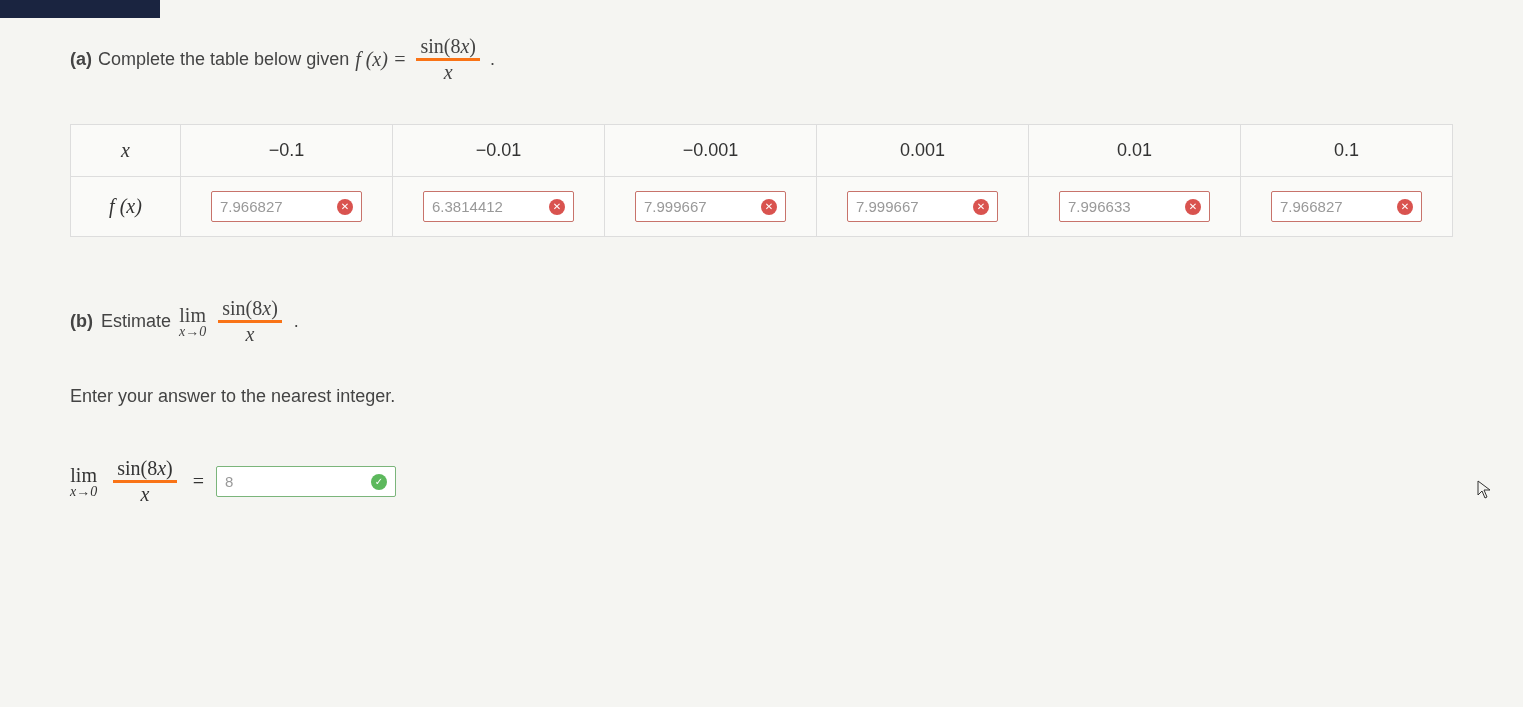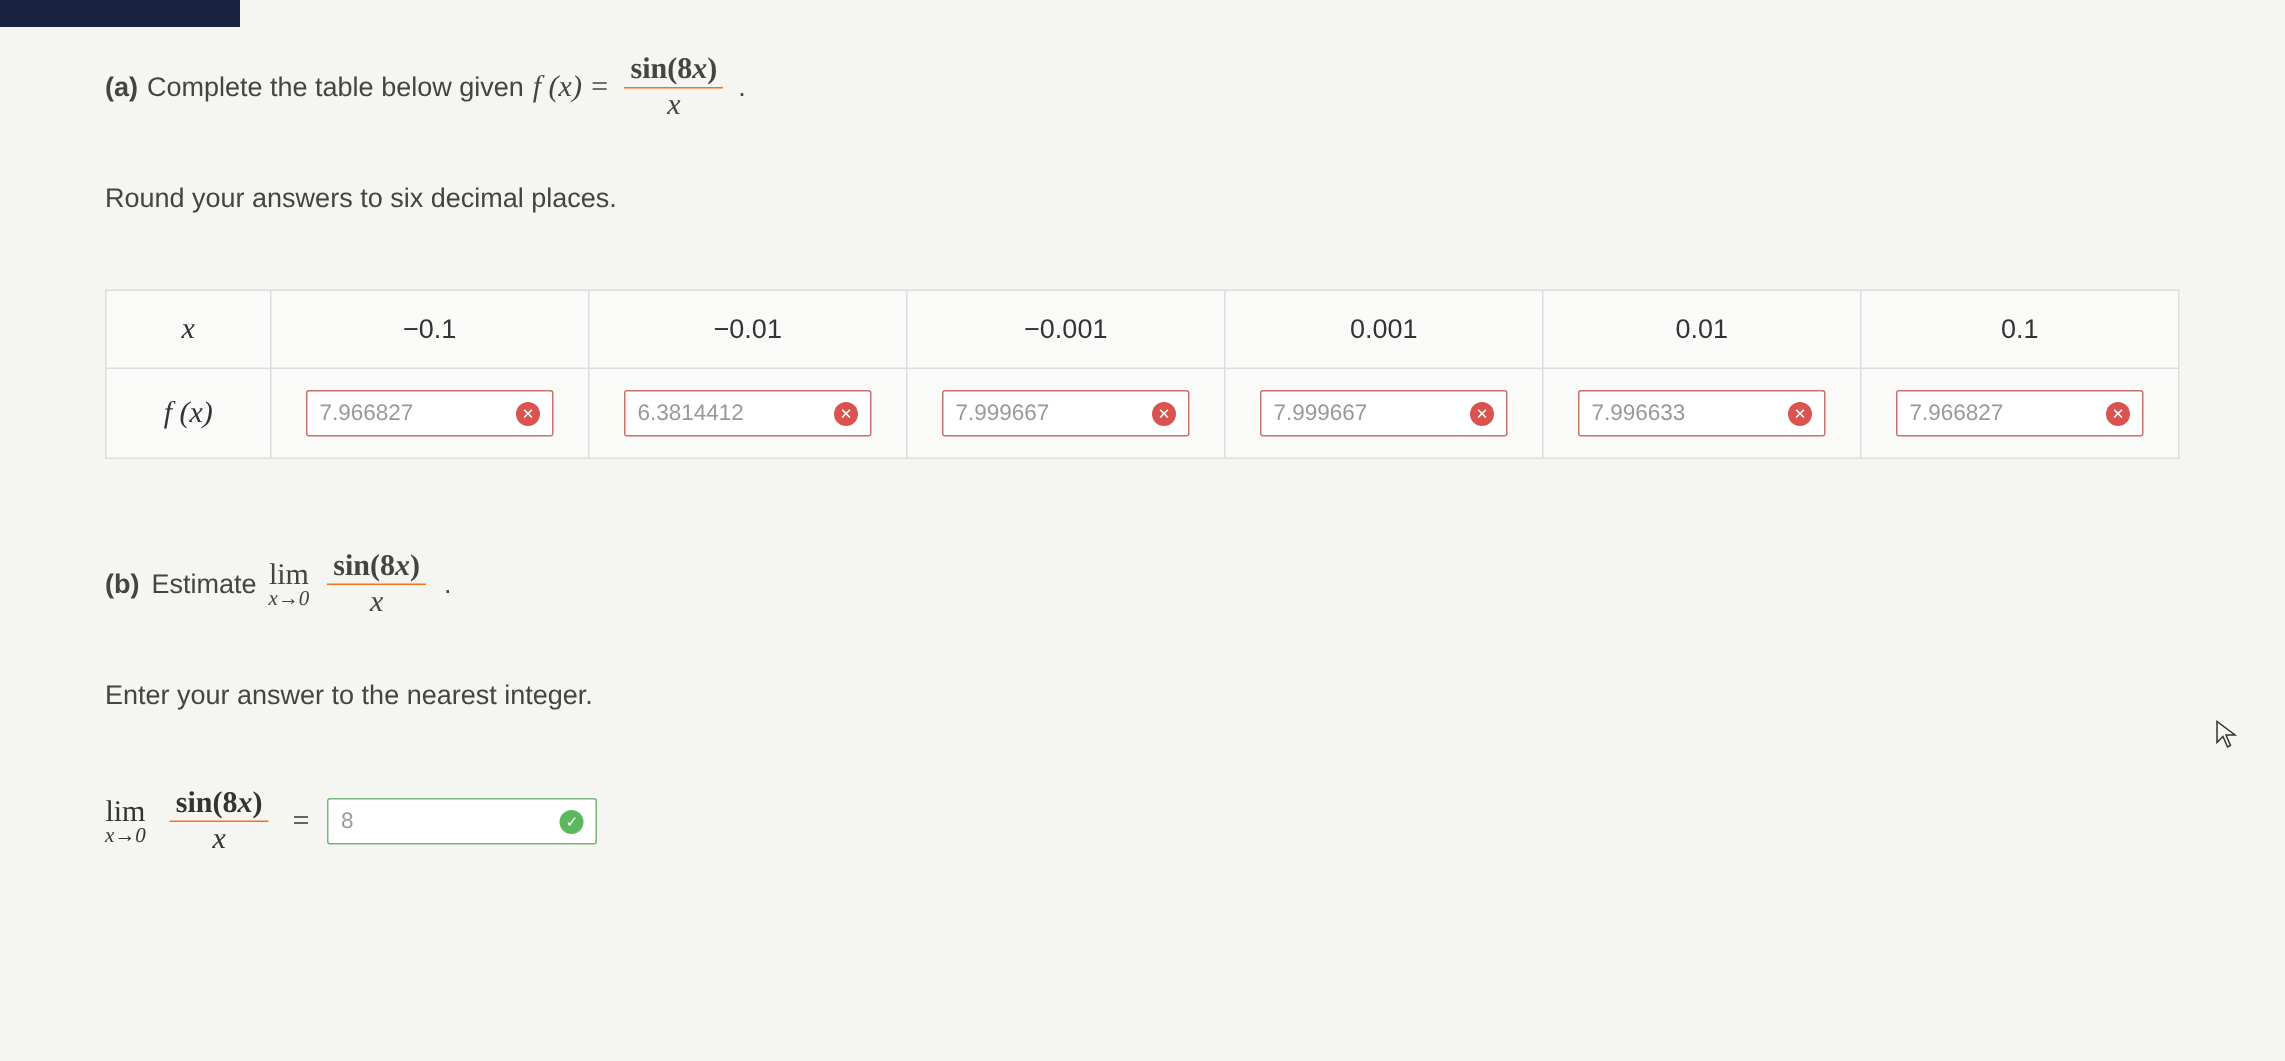--- a/index.html
+++ b/index.html
@@ -49,23 +49,22 @@
     .fraction {
       display: inline-flex;
       flex-direction: column;
       align-items: center;
       vertical-align: middle;
       font-family: 'Times New Roman', serif;
       font-size: 20px;
       margin: 0 4px;
     }
     .fraction .num {
-      border-bottom: 1px solid #f97316;
+      border-bottom: 3px solid #f97316;
       padding: 0 4px;
-      font-weight: bold;
     }
     .fraction .den {
       padding: 0 4px;
     }
     .subtext {
       font-size: 18px;
       color: #444;
       margin-bottom: 50px;
     }
     table {
@@ -87,21 +86,21 @@
       font-size: 20px;
       width: 110px;
     }
     .input-wrap {
       display: inline-flex;
       align-items: center;
       justify-content: space-between;
       border: 1px solid #c8736b;
       background: #fff;
       padding: 6px 8px;
-      width: 165px;
+      width: 151px;
       border-radius: 2px;
     }
     .input-wrap.correct {
       border-color: #7bb57b;
     }
     .input-wrap .value {
       color: #999;
       font-size: 15px;
       text-align: left;
       flex: 1;
@@ -172,21 +171,20 @@
     <span class="label">(a)</span>
     <span>Complete the table below given</span>
     <span class="math">f (x) =</span>
     <span class="fraction">
       <span class="num"><span class="math-upright" style="font-family:'Times New Roman',serif;">sin(8<span style="font-style:italic;">x</span>)</span></span>
       <span class="den math">x</span>
     </span>
     <span>.</span>
   </div>
 
-  <div class="subtext">Round your answers to six decimal places.</div>
 
   <table>
     <tbody>
         <tr>
       <td class="header-col">x</td>
       <td>−0.1</td>
       <td>−0.01</td>
       <td>−0.001</td>
       <td>0.001</td>
       <td>0.01</td>

